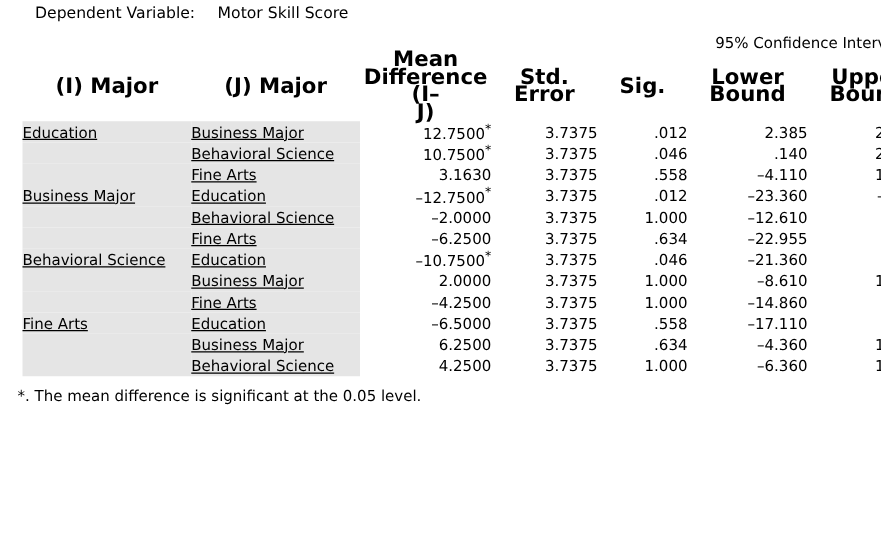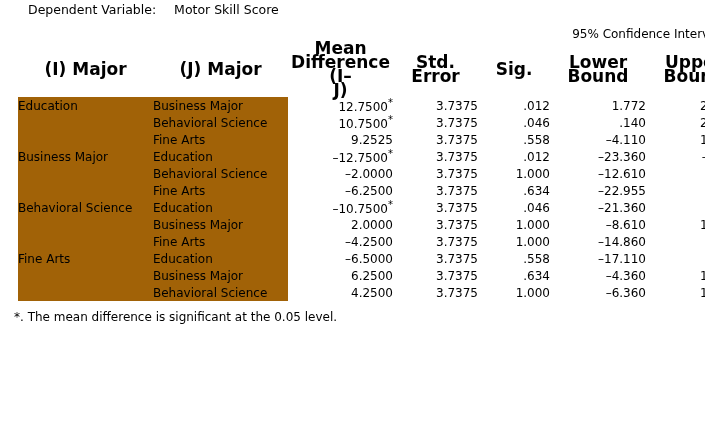--- a/index.html
+++ b/index.html
@@ -97,21 +97,22 @@
   }
   .num {
     text-align: right;
     padding-right: 10px;
   }
   .num-c {
     text-align: right;
     padding-right: 16px;
   }
   .shade {
-    background: #a16207;
+    background: #e5e5e5;
+    text-decoration: underline;
   }
   .rowline td {
     border-top: 1px solid #c9cce4;
   }
   .groupline td {
     border-top: 1px solid #9aa2c4;
   }
   .lastline td {
     border-bottom: 1px solid #9aa2c4;
   }
@@ -173,36 +174,36 @@
         <th class="header-cell v-divider hdr-tall">Upper Bound</th>
       </tr>
     </thead>
     <tbody id="table-body">
         <tr class="groupline">
           <td class="cell col-i shade">Education</td>
           <td class="cell col-j shade v-divider">Business Major</td>
           <td class="cell num v-divider">12.7500<sup class="star">*</sup></td>
           <td class="cell num v-divider">3.7375</td>
           <td class="cell num v-divider">.012</td>
-          <td class="cell num-c v-divider">1.772</td>
+          <td class="cell num-c v-divider">2.385</td>
           <td class="cell num-c v-divider">23.360</td>
         </tr>
         <tr class="rowline">
           <td class="cell col-i shade"></td>
           <td class="cell col-j shade v-divider">Behavioral Science</td>
           <td class="cell num v-divider">10.7500<sup class="star">*</sup></td>
           <td class="cell num v-divider">3.7375</td>
           <td class="cell num v-divider">.046</td>
           <td class="cell num-c v-divider">.140</td>
           <td class="cell num-c v-divider">21.360</td>
         </tr>
         <tr class="rowline">
           <td class="cell col-i shade"></td>
           <td class="cell col-j shade v-divider">Fine Arts</td>
-          <td class="cell num v-divider">9.2525</td>
+          <td class="cell num v-divider">3.1630</td>
           <td class="cell num v-divider">3.7375</td>
           <td class="cell num v-divider">.558</td>
           <td class="cell num-c v-divider">–4.110</td>
           <td class="cell num-c v-divider">17.110</td>
         </tr>
         <tr class="groupline">
           <td class="cell col-i shade">Business Major</td>
           <td class="cell col-j shade v-divider">Education</td>
           <td class="cell num v-divider">–12.7500<sup class="star">*</sup></td>
           <td class="cell num v-divider">3.7375</td>

